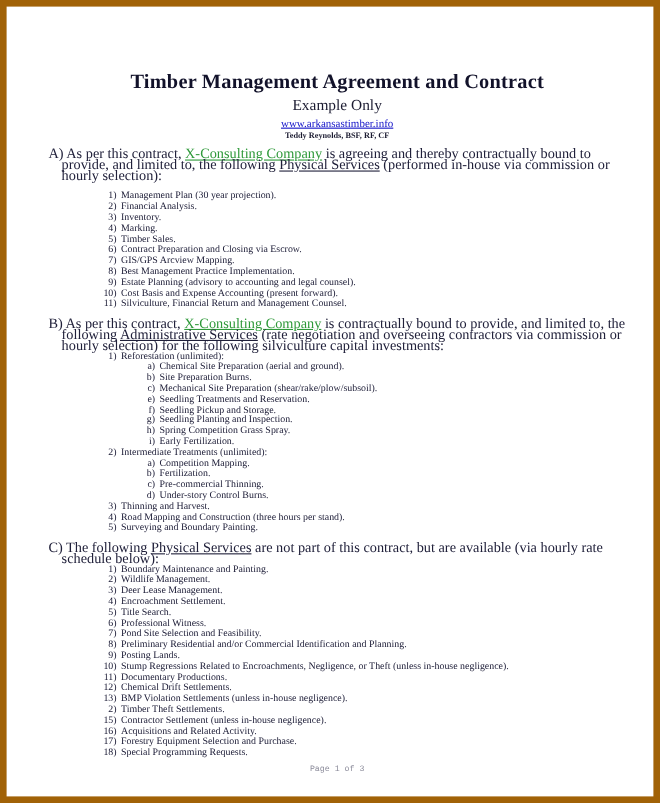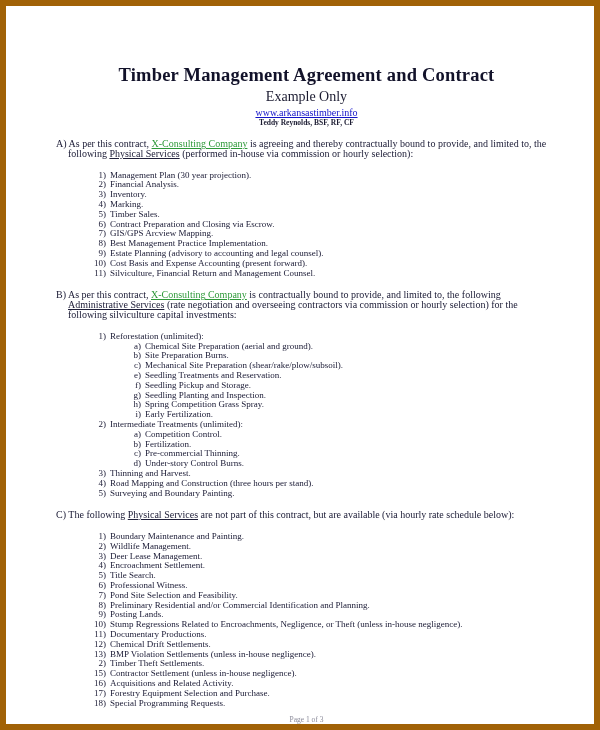--- a/index.html
+++ b/index.html
@@ -24,38 +24,38 @@
   }
   .subtitle { font-size: 14px; line-height: 16px; margin-top: 3px; color: #1a1a30; }
   .website {
     font-size: 10px; line-height: 9px; margin-top: 3px; font-weight: 400;
     color: var(--blue, #1212c8); text-decoration: underline; cursor: pointer;
   }
   .author { font-size: 7.5px; line-height: 9px; margin-top: 1px; font-weight: 700; color: #1a1a30; }
 
   .section { margin-top: 8px; }
   .para {
-    font-size: 10px; line-height: 9.8px; margin: 12px;
+    font-size: 13px; line-height: 9.8px; margin: 0;
     padding-left: 12px; text-indent: -12px; max-width: 537px;
   }
   .seg-link { color: var(--green, #2e9939); text-decoration: underline; cursor: pointer; }
   .seg-ul { text-decoration: underline; }
 
   .list { font-size: 9px; line-height: 9.8px; margin-left: 44px; }
   .list.gap { margin-top: 9px; }
   .li { display: flex; }
   .num { flex: none; width: 18px; text-align: right; padding-right: 4px; white-space: pre; }
   .txt { flex: 1; }
   .sublist { margin-left: 41px; }
   .sublist .num { width: 12px; }
 
   .footer {
     text-align: center; font-size: 7.5px; line-height: 9px; margin-top: 7px;
     color: var(--gray, #8a8a99);
-    font-family: Liberation Serif, serif;
+    font-family: Liberation Mono, monospace;
   }
 </style>
 </head>
 <body>
 
 <div class="page">
 
   <div class="header">
     <h1 class="doc-title">Timber Management Agreement and Contract</h1>
     <div class="subtitle">Example Only</div>
@@ -156,21 +156,21 @@
             <span class="txt">Early Fertilization.</span>
           </div>
         </div>
         <div class="li">
           <span class="num">2)</span>
           <span class="txt">Intermediate Treatments (unlimited):</span>
         </div>
         <div class="sublist">
           <div class="li">
             <span class="num">a)</span>
-            <span class="txt">Competition Control.</span>
+            <span class="txt">Competition Mapping.</span>
           </div>
           <div class="li">
             <span class="num">b)</span>
             <span class="txt">Fertilization.</span>
           </div>
           <div class="li">
             <span class="num">c)</span>
             <span class="txt">Pre-commercial Thinning.</span>
           </div>
           <div class="li">

